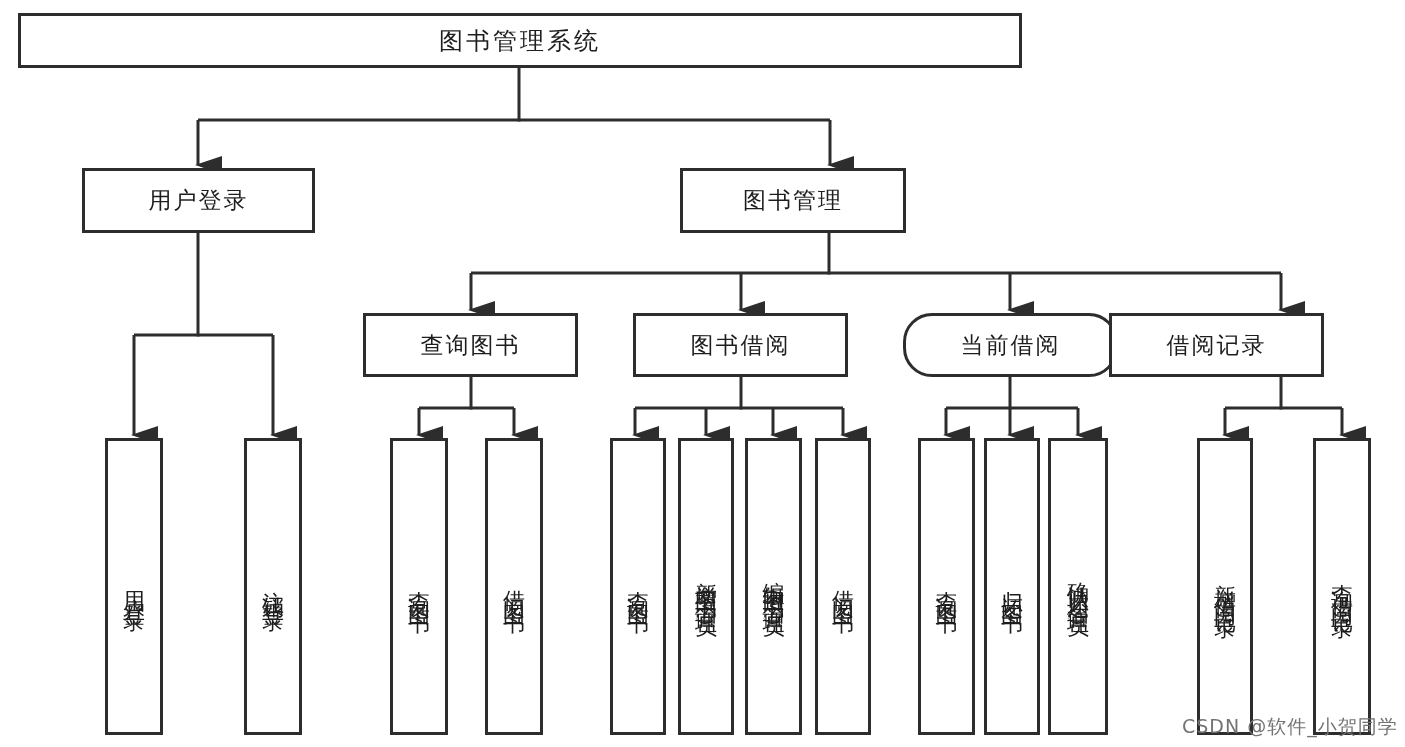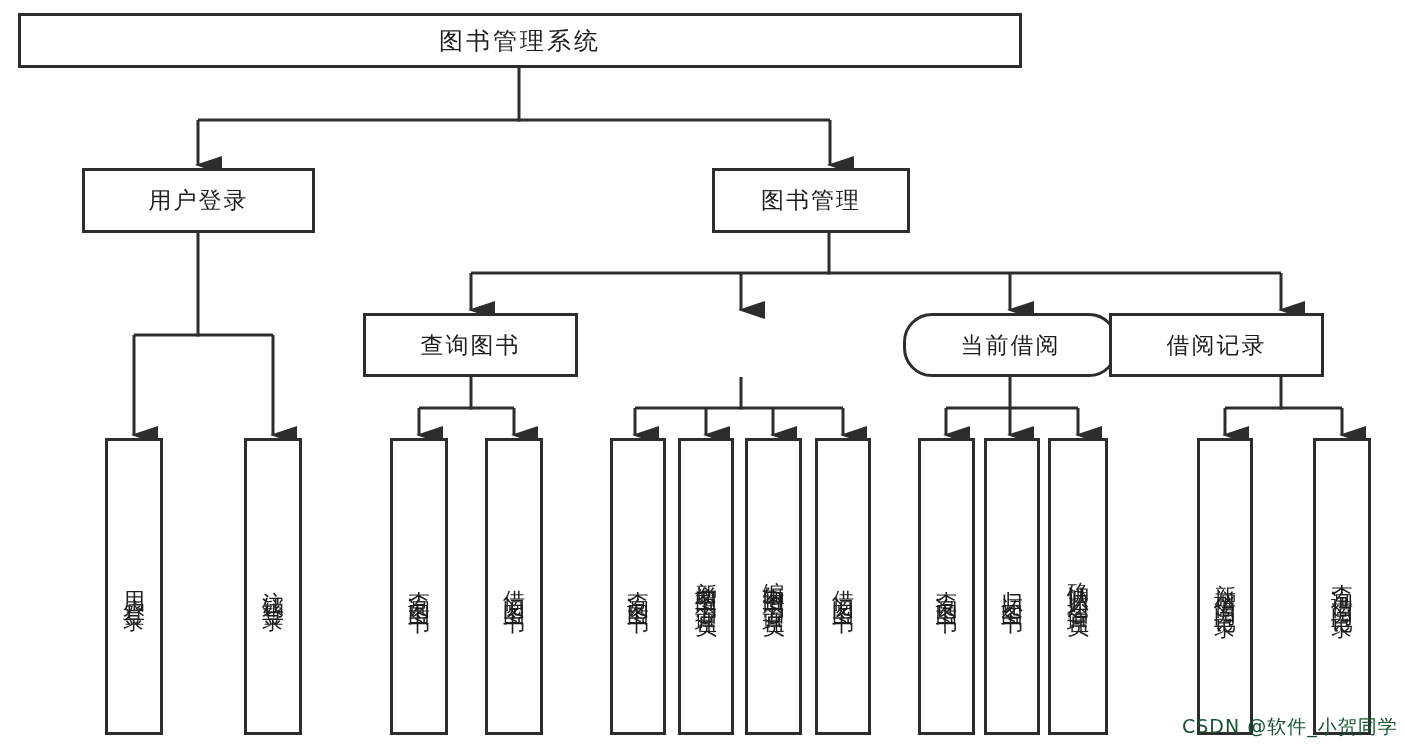--- a/index.html
+++ b/index.html
@@ -31,21 +31,21 @@
     font-size:22px;
     letter-spacing:7px;
     line-height:1;
   }
   .leaf.long { letter-spacing:5px; }
   .watermark {
     position:absolute;
     left:1182px; top:714px;
     font-size:19px;
     letter-spacing:1px;
-    color:#14532d;
+    color:#737373;
     white-space:nowrap;
     z-index:5;
   }
 </style>
 </head>
 <body>
 
 <div class="canvas">
 
   <svg class="wires" width="1405" height="747" viewBox="0 0 1405 747">
@@ -103,23 +103,24 @@
       <line x1="1078" y1="408" x2="1078" y2="435"></line>
 
       <line x1="1225" y1="408" x2="1225" y2="435"></line>
       <line x1="1342" y1="408" x2="1342" y2="435"></line>
     </g>
   </svg>
 
   <div class="node root">图书管理系统</div>
 
   <div class="node lvl2" style="left:82px;width:233px;">用户登录</div>
-  <div class="node lvl2" style="left:712px;width:198px;">图书管理</div>
+  <div class="node lvl2" style="left:680px;width:226px;">图书管理</div>
 
   <div class="node lvl3" style="left:363px;">查询图书</div>
+  <div class="node lvl3" style="left:633px;">图书借阅</div>
   <div class="node lvl3" style="left:903px;border-radius:29px;">当前借阅</div>
   <div class="node lvl3" style="left:1109px;">借阅记录</div>
 
   <div class="node leaf" style="left:105px;width:58px;">用户登录</div>
   <div class="node leaf" style="left:244px;width:58px;">注销登录</div>
 
   <div class="node leaf" style="left:390px;width:58px;">查询图书</div>
   <div class="node leaf" style="left:485px;width:58px;">借阅图书</div>
 
   <div class="node leaf" style="left:610px;width:56px;">查询图书</div>

